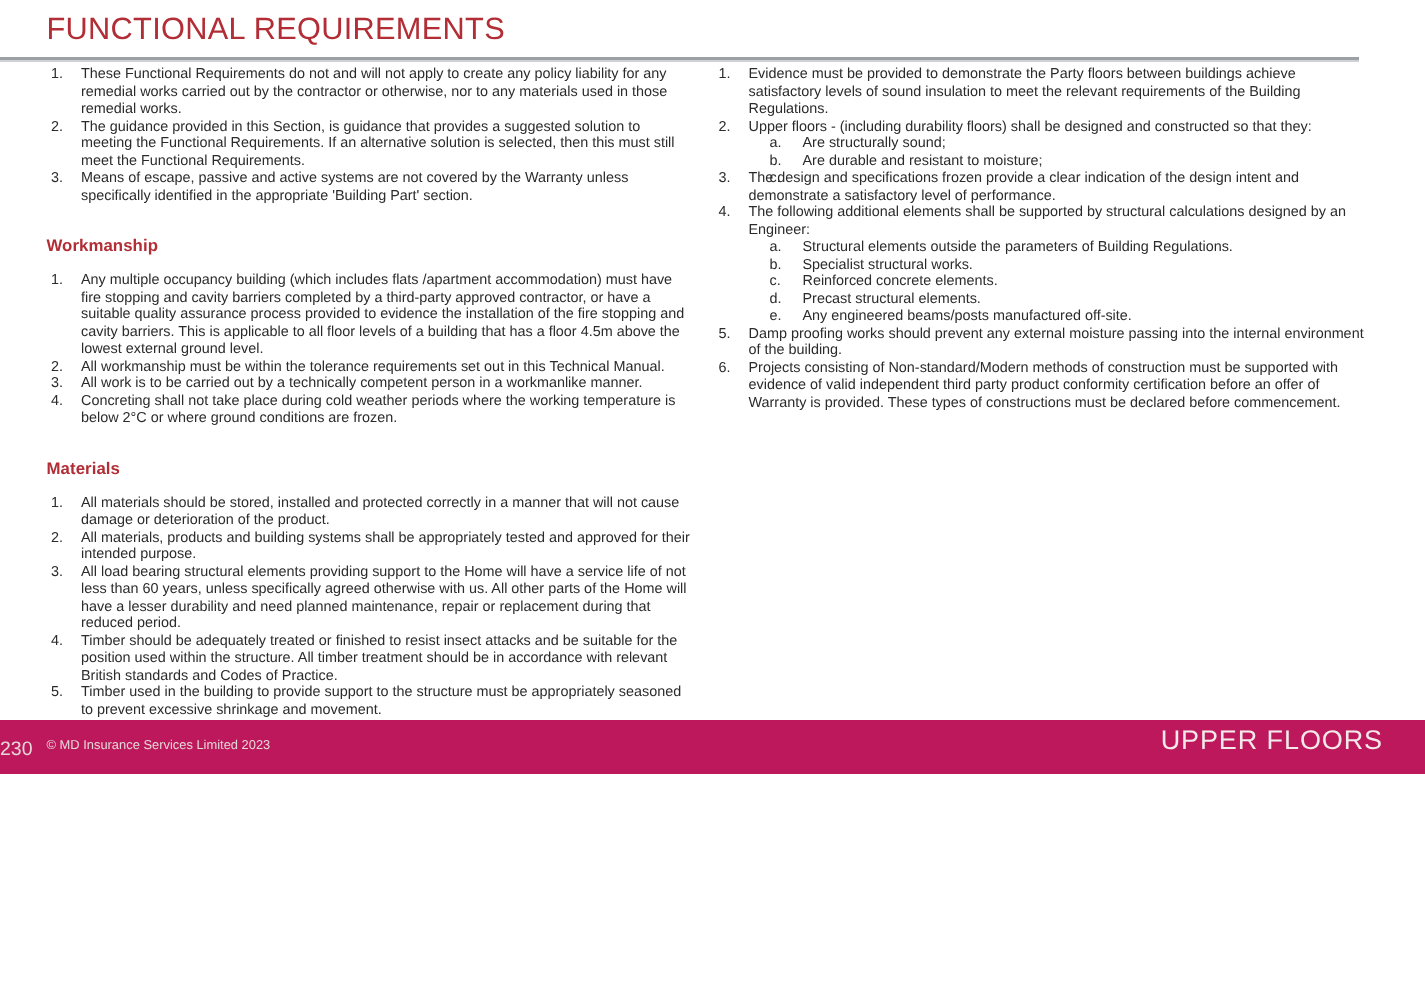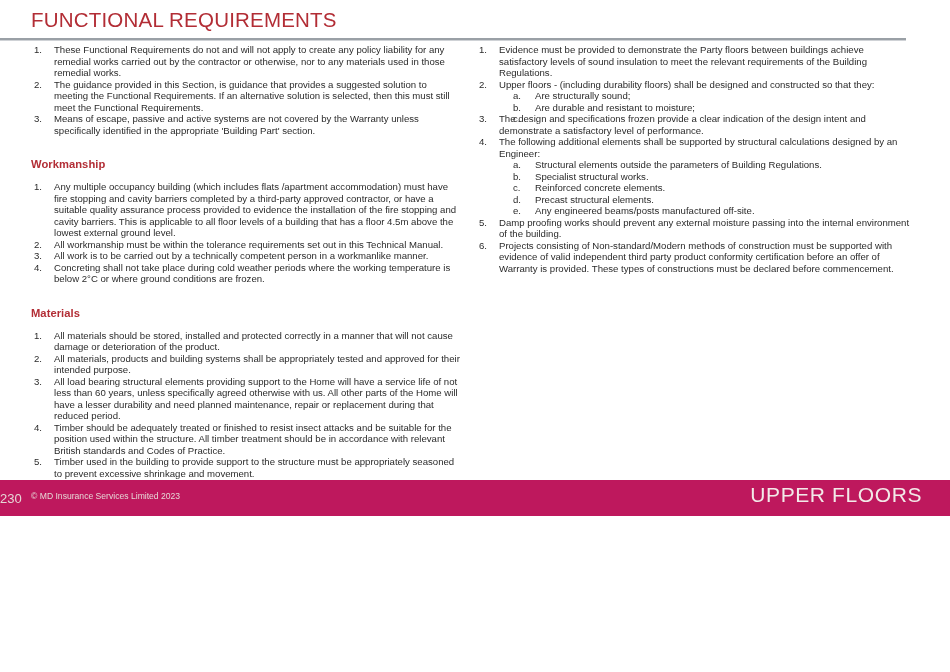--- a/index.html
+++ b/index.html
@@ -148,21 +148,21 @@
     left: 0;
     top: 11px;
     width: 950px;
     font-size: 13px;
     color: #e6d7d6;
   }
   .footer-section {
     position: absolute;
     right: 28px;
     top: 3px;
-    font-size: 21px;
+    font-size: 18px;
     letter-spacing: 0.6px;
     color: #f2e9e8;
     white-space: nowrap;
   }
 </style>
 </head>
 <body>
 
 <div class="page">
 

